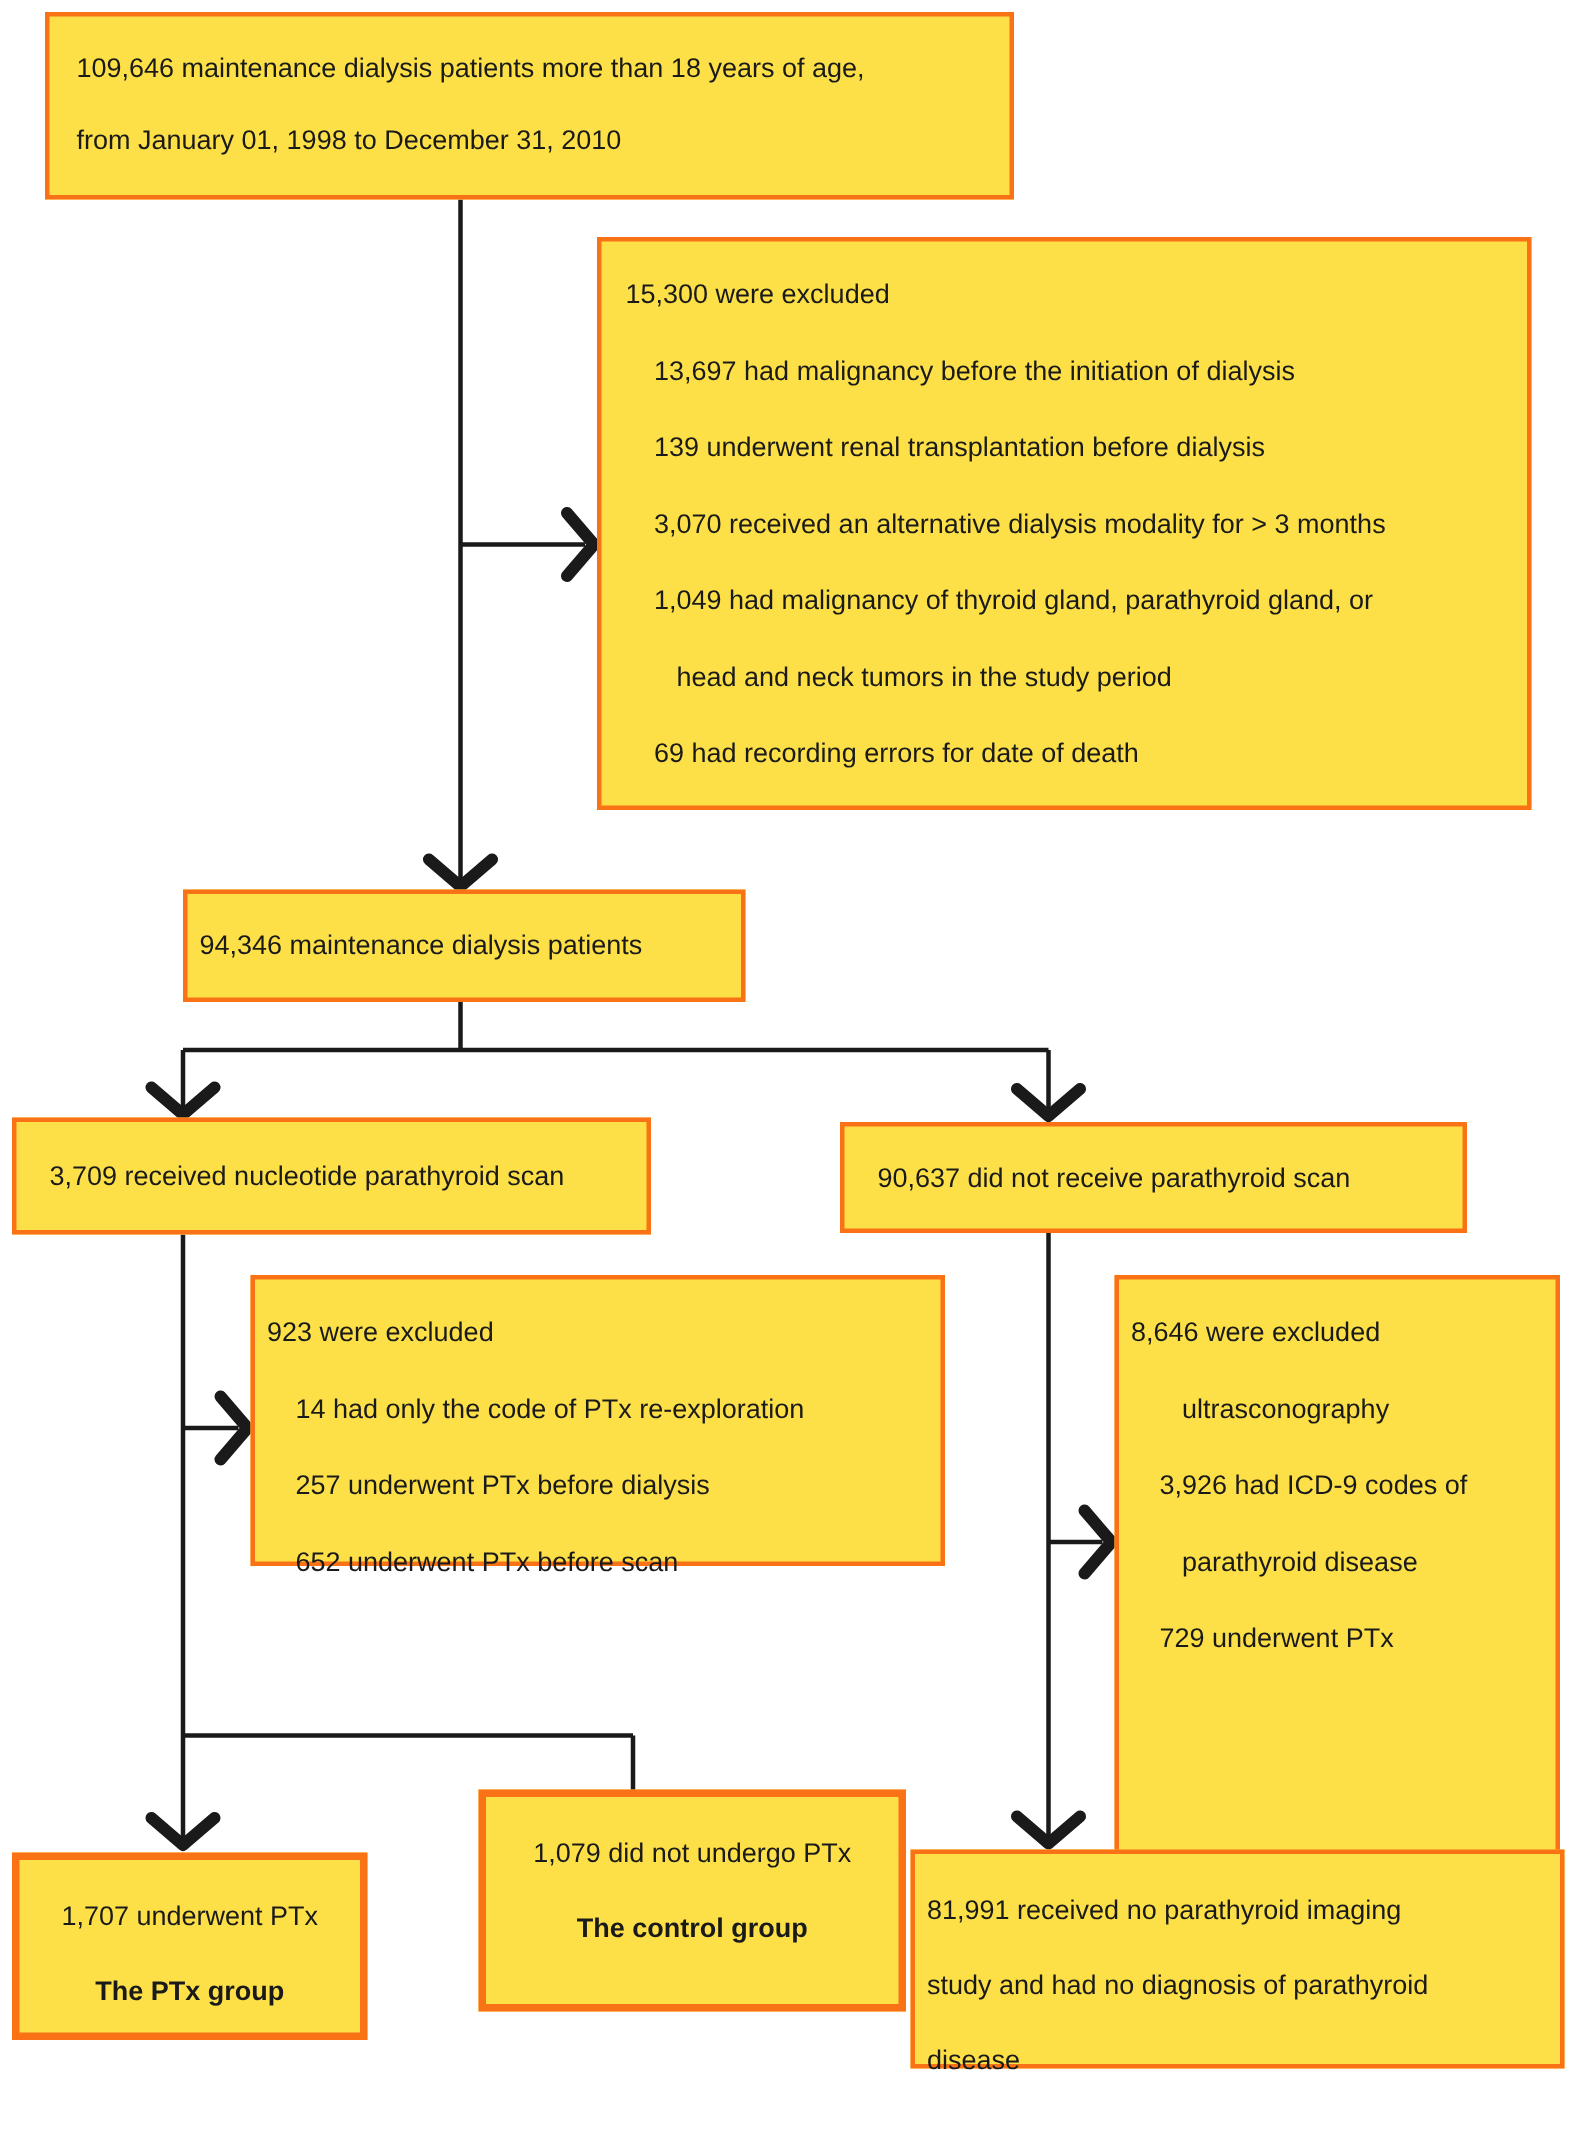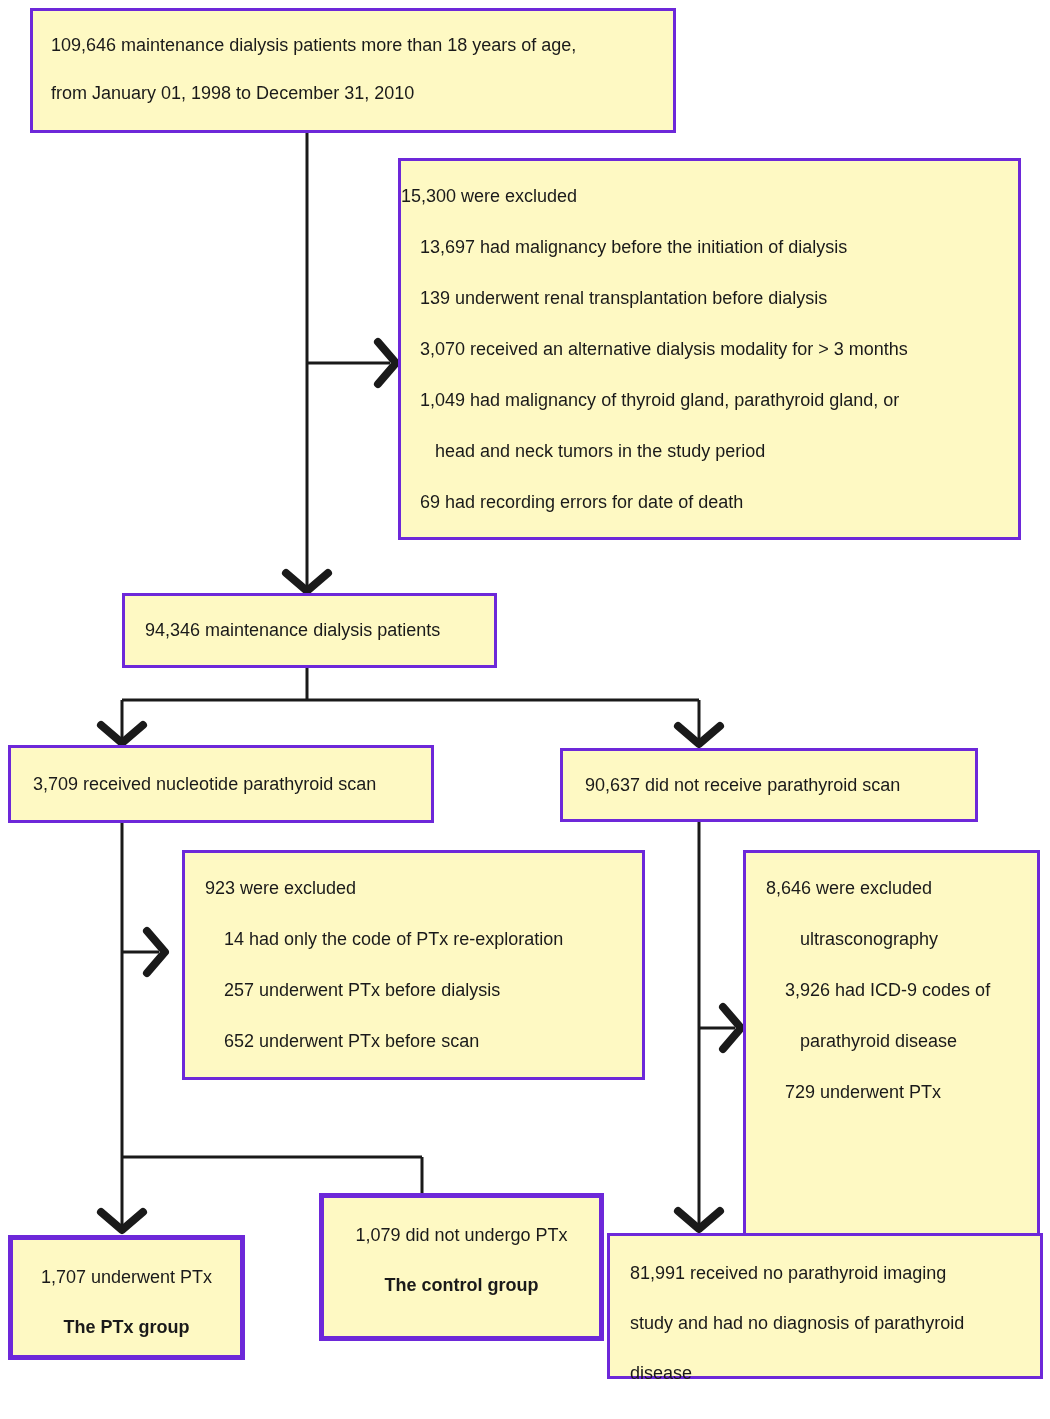--- a/index.html
+++ b/index.html
@@ -19,45 +19,45 @@
   }
   #connectors {
     position: absolute;
     left: 0;
     top: 0;
     width: 1050px;
     height: 1419px;
   }
   .box {
     position: absolute;
-    border: 3px solid #6d28d9;
-    background: #fef9c3;
+    border: 3px solid #f97316;
+    background: #fde047;
     box-sizing: border-box;
   }
   .box--thick {
     border-width: 5px;
   }
   .ln {
     white-space: nowrap;
   }
   .lh48 .ln { line-height: 48px; }
   .lh51 .ln { line-height: 51px; }
   .lh50 .ln { line-height: 50px; }
   .indent1 { margin-left: 19px; }
   .indent2 { margin-left: 34px; }
   .bold { font-weight: bold; }
   .center { text-align: center; }
   .vcenter {
     display: flex;
     align-items: center;
   }
   .pt10 { padding-top: 10px; }
-  .pl16 { }
+  .pl16 { padding-left: 16px; }
   .pl18 { padding-left: 18px; }
-  .pl20 { padding-left: 20px; }
+  .pl20 { padding-left: 8px; }
   .pl22 { padding-left: 22px; }
 </style>
 </head>
 <body>
 
 <div id="stage">
 
   <svg id="connectors" viewBox="0 0 1050 1419" xmlns="http://www.w3.org/2000/svg">
     <g stroke="#1a1a1a" stroke-width="3" fill="none">
       <path d="M307,133 L307,589"></path>
@@ -102,21 +102,21 @@
   </div>
 
   <div class="box vcenter pl22" style="left:8px; top:745px; width:426px; height:78px;">
     <div class="ln">3,709 received nucleotide parathyroid scan</div>
   </div>
 
   <div class="box vcenter pl22" style="left:560px; top:748px; width:418px; height:74px;">
     <div class="ln">90,637 did not receive parathyroid scan</div>
   </div>
 
-  <div class="box lh51 pt10 pl20" style="left:182px; top:850px; width:463px; height:230px;">
+  <div class="box lh51 pt10 pl20" style="left:167px; top:850px; width:463px; height:194px;">
     <div class="ln">923 were excluded</div>
     <div class="ln indent1">14 had only the code of PTx re-exploration</div>
     <div class="ln indent1">257 underwent PTx before dialysis</div>
     <div class="ln indent1">652 underwent PTx before scan</div>
   </div>
 
   <div class="box lh51 pt10 pl20" style="left:743px; top:850px; width:297px; height:415px;">
     <div class="ln">8,646 were excluded</div>
     <div class="ln indent2">ultrasconography</div>
     <div class="ln indent1">3,926 had ICD-9 codes of</div>

